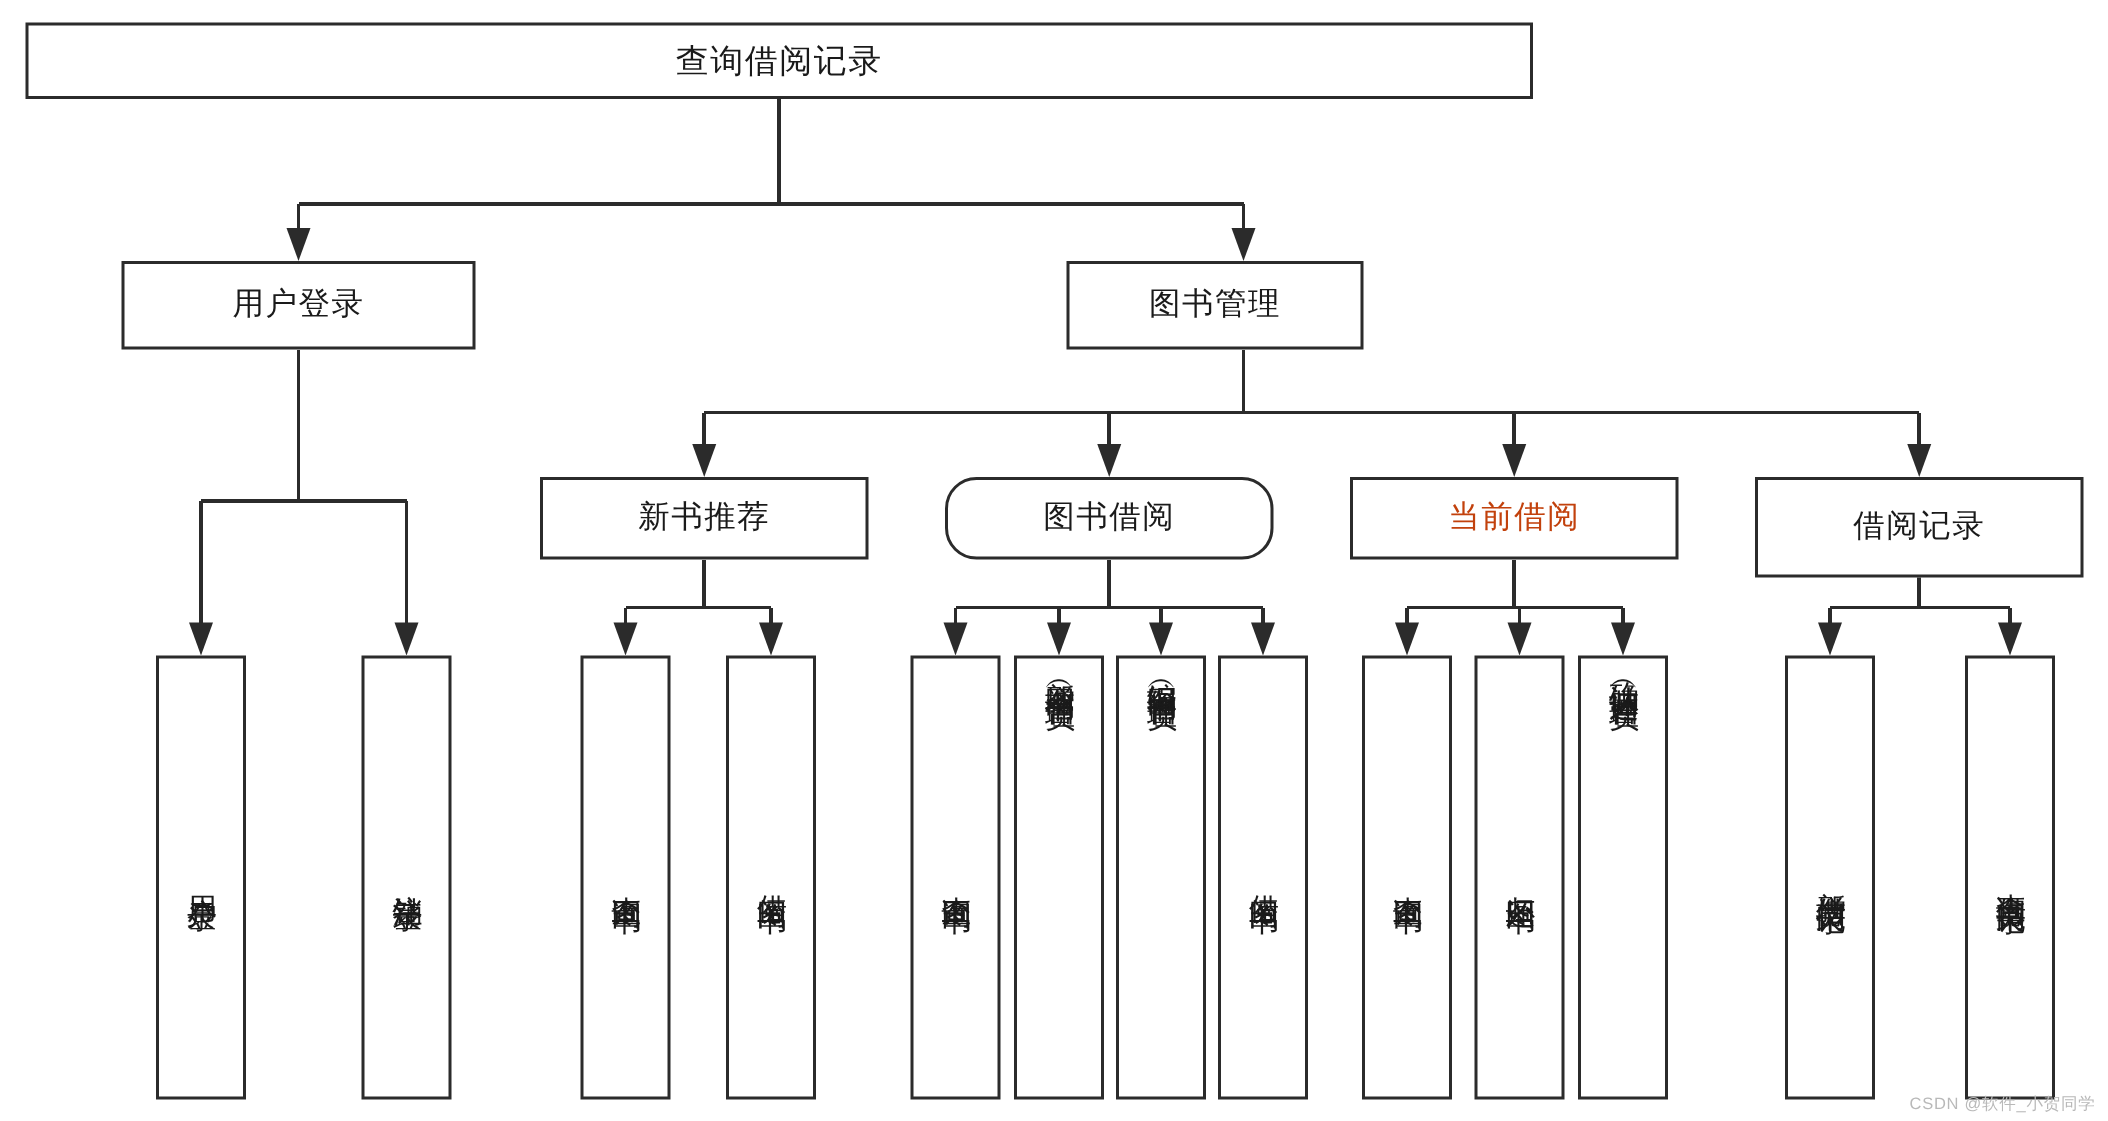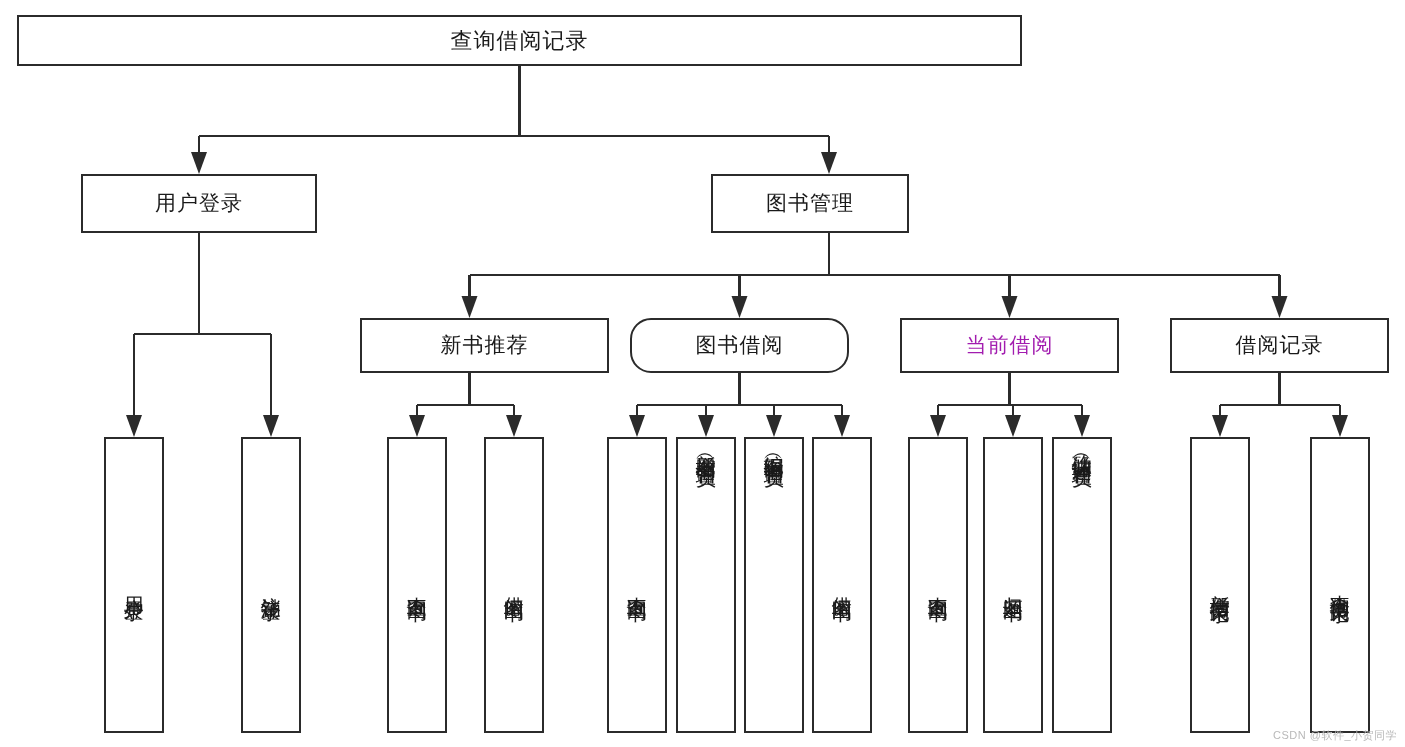--- a/index.html
+++ b/index.html
@@ -118,30 +118,30 @@
   <div id="nodes">
       <div class="node root" style="left: 17px; top: 15px; width: 1005px; height: 51px; border-color: rgb(43, 43, 43); background: rgb(255, 255, 255);">
         <span class="label" style="color: rgb(26, 26, 26);">查询借阅记录</span>
       </div>
       <div class="node" style="left: 81px; top: 174px; width: 236px; height: 59px; border-color: rgb(43, 43, 43); background: rgb(255, 255, 255);">
         <span class="label" style="color: rgb(26, 26, 26);">用户登录</span>
       </div>
       <div class="node" style="left: 711px; top: 174px; width: 198px; height: 59px; border-color: rgb(43, 43, 43); background: rgb(255, 255, 255);">
         <span class="label" style="color: rgb(26, 26, 26);">图书管理</span>
       </div>
-      <div class="node" style="left: 360px; top: 318px; width: 249px; height: 55px; border-color: rgb(43, 43, 43); background: rgb(255, 255, 255);">
+      <div class="node" style="left: 360px; top: 318px; width: 219px; height: 55px; border-color: rgb(43, 43, 43); background: rgb(255, 255, 255);">
         <span class="label" style="color: rgb(26, 26, 26);">新书推荐</span>
       </div>
       <div class="node" style="left: 630px; top: 318px; width: 219px; height: 55px; border-color: rgb(43, 43, 43); background: rgb(255, 255, 255); border-radius: 21px;">
         <span class="label" style="color: rgb(26, 26, 26);">图书借阅</span>
       </div>
       <div class="node" style="left: 900px; top: 318px; width: 219px; height: 55px; border-color: rgb(43, 43, 43); background: rgb(255, 255, 255);">
-        <span class="label" style="color: #a21caf;">当前借阅</span>
+        <span class="label" style="color: #c2410c;">当前借阅</span>
       </div>
-      <div class="node" style="left: 1170px; top: 318px; width: 219px; height: 55px; border-color: rgb(43, 43, 43); background: rgb(255, 255, 255);">
+      <div class="node" style="left: 1170px; top: 318px; width: 219px; height: 67px; border-color: rgb(43, 43, 43); background: rgb(255, 255, 255);">
         <span class="label" style="color: rgb(26, 26, 26);">借阅记录</span>
       </div>
       <div class="node leaf v-center" style="left: 104px; top: 437px; width: 60px; height: 296px; border-color: rgb(43, 43, 43); background: rgb(255, 255, 255);">
         <span class="label" style="color: rgb(26, 26, 26);">用户登录</span>
       </div>
       <div class="node leaf v-center" style="left: 241px; top: 437px; width: 60px; height: 296px; border-color: rgb(43, 43, 43); background: rgb(255, 255, 255);">
         <span class="label" style="color: rgb(26, 26, 26);">注销登录</span>
       </div>
       <div class="node leaf v-center" style="left: 387px; top: 437px; width: 60px; height: 296px; border-color: rgb(43, 43, 43); background: rgb(255, 255, 255);">
         <span class="label" style="color: rgb(26, 26, 26);">查询图书</span>

